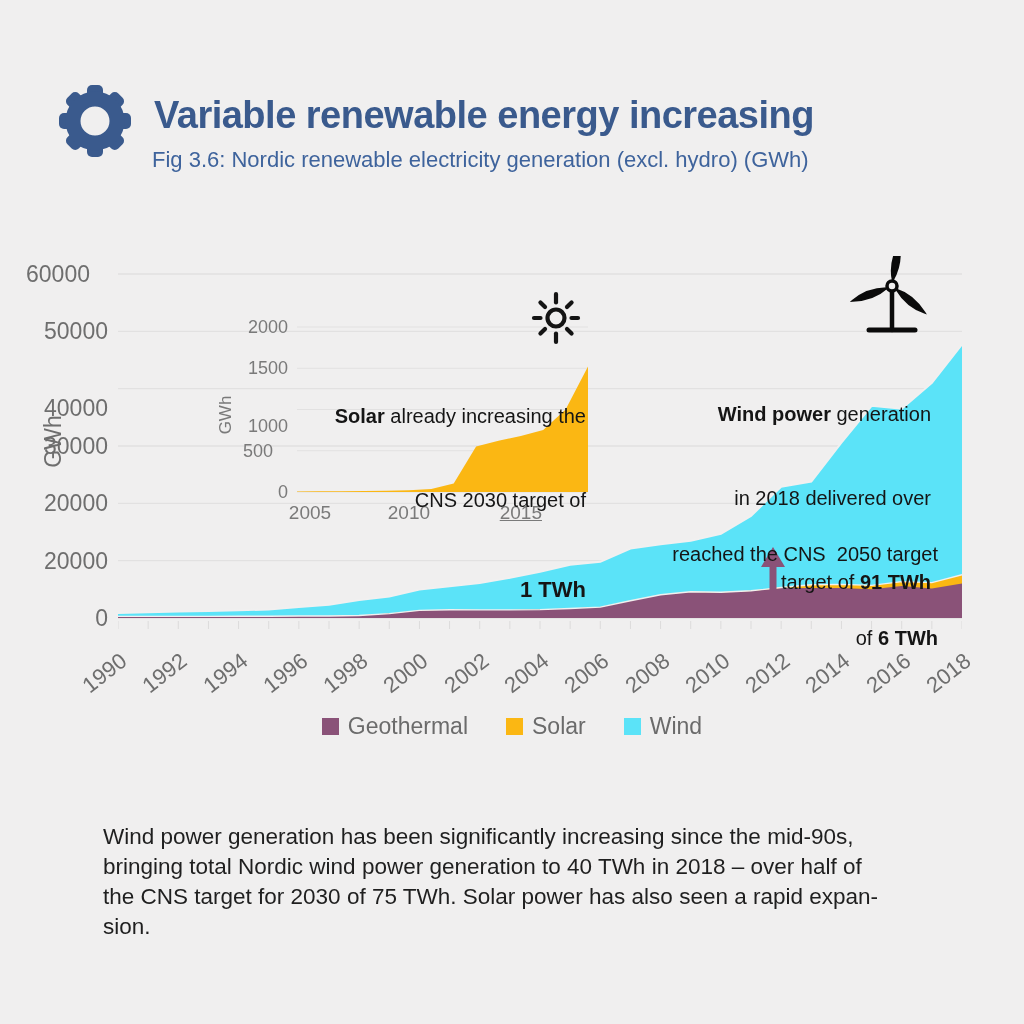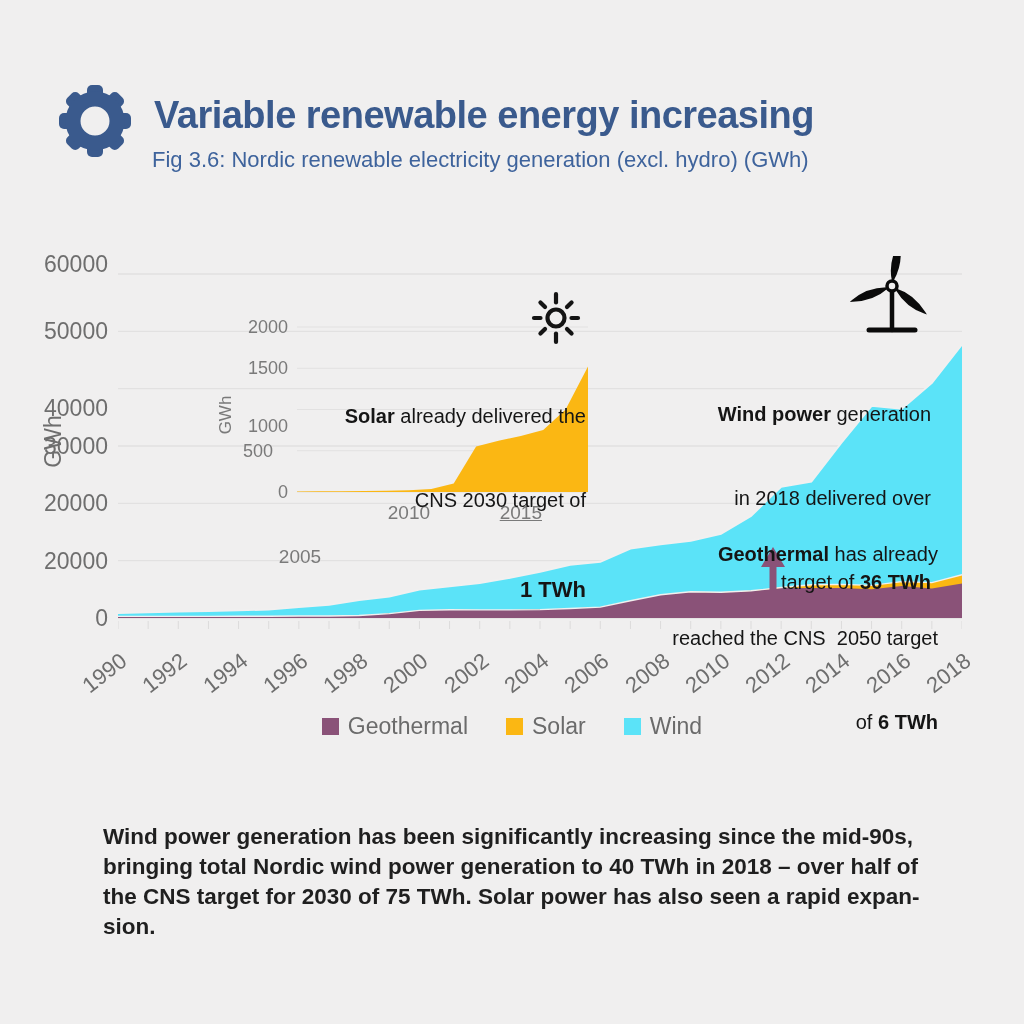--- a/index.html
+++ b/index.html
@@ -18,21 +18,21 @@
   
   .annot{position:absolute;text-align:right;color:#151515;font-size:20px;line-height:28px;white-space:pre;}
   .annot b{font-weight:700;}
   .annot .big{font-size:22px;font-weight:700;}
   
   .legend{position:absolute;left:0;top:713px;width:1024px;display:flex;justify-content:center;align-items:center;gap:38px;}
   .legend-item{display:flex;align-items:center;gap:9px;}
   .legend-swatch{width:17px;height:17px;display:inline-block;}
   .legend-label{color:#6B6B6B;font-size:23px;}
   
-  .footer-text{left:103px;top:822px;width:852px;font-size:22.5px;line-height:30px;color:#1F1F1F;white-space:pre-line;font-weight:bold;}
+  .footer-text{left:103px;top:822px;width:852px;font-size:22.5px;line-height:30px;color:#1F1F1F;white-space:pre-line;}
 </style>
 </head>
 <body>
 
 <div class="abs" style="left:58px;top:84px;width:74px;height:74px;">
   <svg width="74" height="74" viewBox="0 0 74 74">
     <g fill="#3A5A8D" transform="translate(37,37)">
       <g id="teeth">
           <rect x="-8" y="-36" width="16" height="16" rx="5" transform="rotate(0)"></rect>
           <rect x="-8" y="-36" width="16" height="16" rx="5" transform="rotate(45)"></rect>
@@ -98,21 +98,21 @@
     <polyline points="0.0,352.9 30.1,352.2 60.3,351.6 90.4,350.9 120.6,350.2 150.7,349.6 180.9,347.1 211.0,344.8 241.1,340.1 271.3,336.4 301.4,329.5 331.6,326.3 361.7,323.0 391.9,317.8 422.0,311.8 452.1,304.7 482.3,301.8 512.4,288.6 542.6,284.3 572.7,280.8 602.9,273.8 633.0,255.9 663.1,226.7 693.3,221.6 723.4,182.6 753.6,145.8 783.7,148.8 813.9,122.9 844.0,84.4" fill="none" stroke="#F1F0F0" stroke-width="2"></polyline>
   </svg>
 
 <div id="main-y-labels">
     <div class="tick-y" style="left: 8px; top: 605px;">0</div>
     <div class="tick-y" style="left: 8px; top: 547.667px;">20000</div>
     <div class="tick-y" style="left: 8px; top: 490.333px;">20000</div>
     <div class="tick-y" style="left: 8px; top: 433px;">30000</div>
     <div class="tick-y" style="left: 8px; top: 355px; margin-top: 40px;">40000</div>
     <div class="tick-y" style="left: 8px; top: 318.333px;">50000</div>
-    <div class="tick-y" style="left: 8px; top: 251px;">60000</div>
+    <div class="tick-y" style="left: 8px; top: 261px; text-align: center;">60000</div>
   </div>
 <div id="main-x-labels">
     <div class="tick-x" style="left: 52px; top: 648px;">1990</div>
     <div class="tick-x" style="left: 112.286px; top: 648px;">1992</div>
     <div class="tick-x" style="left: 172.571px; top: 648px;">1994</div>
     <div class="tick-x" style="left: 232.857px; top: 648px;">1996</div>
     <div class="tick-x" style="left: 293.143px; top: 648px;">1998</div>
     <div class="tick-x" style="left: 353.429px; top: 648px;">2000</div>
     <div class="tick-x" style="left: 413.714px; top: 648px;">2002</div>
     <div class="tick-x" style="left: 474px; top: 648px;">2004</div>
@@ -138,21 +138,21 @@
   <span class="ylab-inset">GWh</span>
 </div>
 <div id="inset-y-labels">
     <div class="tick-y-inset" style="left: 228px; top: 482px;">0</div>
     <div class="tick-y-inset" style="left: 228px; top: 440.75px; text-align: center;">500</div>
     <div class="tick-y-inset" style="left: 228px; top: 399.5px; margin-top: 16px;">1000</div>
     <div class="tick-y-inset" style="left: 228px; top: 358.25px;">1500</div>
     <div class="tick-y-inset" style="left: 228px; top: 317px;">2000</div>
   </div>
 <div id="inset-x-labels">
-    <div class="tick-x-inset" style="left: 268px; top: 502px; margin-top: 44px;">2005</div>
+    <div class="tick-x-inset" style="left: 278px; top: 502px;">2005</div>
     <div class="tick-x-inset" style="left: 376.923px; top: 502px;">2010</div>
     <div class="tick-x-inset" style="left: 488.846px; top: 502px; text-decoration: underline;">2015</div>
   </div>
 
 <div class="abs" style="left:527px;top:289px;">
   <svg width="58" height="58" viewBox="0 0 58 58">
     <g stroke="#141414" stroke-width="4.2" stroke-linecap="round" fill="none">
       <circle cx="29" cy="29" r="8.5"></circle>
       <g id="sun-rays">
           <line x1="44.5" y1="29" x2="51" y2="29"></line>
@@ -184,33 +184,32 @@
 </div>
 
 <div class="abs" style="left:757px;top:545px;">
   <svg width="32" height="50" viewBox="0 0 32 50">
     <line x1="16" y1="46" x2="16" y2="16" stroke="#8A5278" stroke-width="7"></line>
     <polygon points="16,2 4,22 28,22" fill="#8A5278"></polygon>
   </svg>
 </div>
 
 <div class="annot" style="right:438px;top:346px;">
-  <div><b>Solar</b><span> already delivered the</span></div>
+  <div><b>Solar</b><span> already increasing the</span></div>
   <div><span>CNS 2030 target of</span></div>
   <div style="margin-top:6px;"><span class="big">1 TWh</span></div>
 </div>
 
 <div class="annot" style="right:93px;top:344px;">
   <div><b>Wind power</b><span> generation</span></div>
   <div><span>in 2018 delivered over</span></div>
-  <div><span>target of </span><b>36 TWh</b></div>
+  <div><span>target of </span><b>91 TWh</b></div>
 </div>
 
 <div class="annot" style="right:86px;top:484px;">
-  <div><b>Geothermal</b><span> has already</span></div>
   <div><span>reached the CNS  2050 target</span></div>
   <div><span>of </span><b>6 TWh</b></div>
 </div>
 
 <div class="legend" id="legend">
     <div class="legend-item">
       <span class="legend-swatch" style="background: rgb(138, 82, 120);"></span>
       <span class="legend-label">Geothermal</span>
     </div>
     <div class="legend-item">

